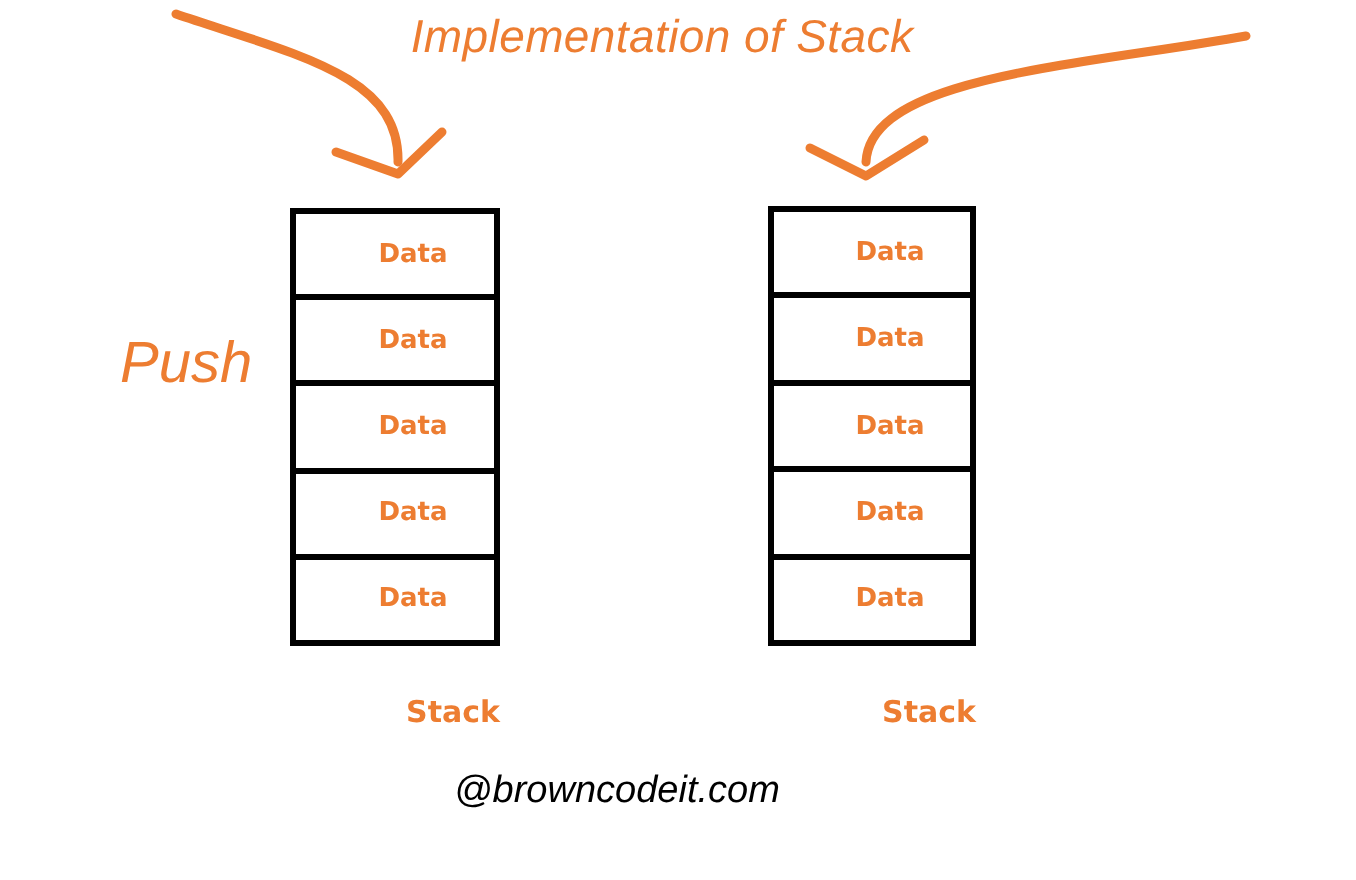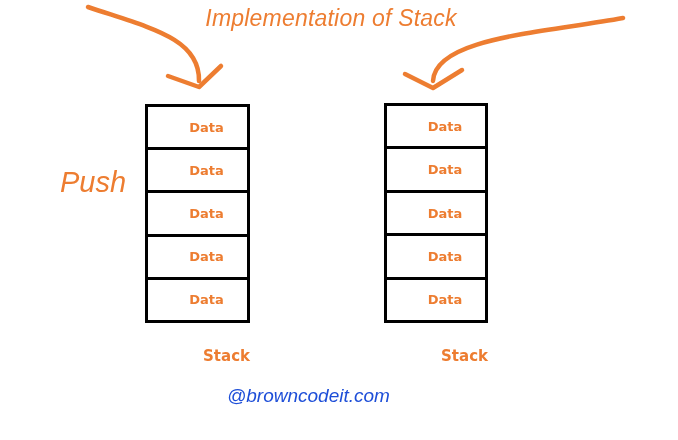--- a/index.html
+++ b/index.html
@@ -78,21 +78,21 @@
     font-size: 15px;
     color: #ED7D31;
   }
   .stack-caption.left-caption  { left: 145px; width: 105px; }
   .stack-caption.right-caption { left: 384px; width: 104px; }
   .watermark {
     position: absolute;
     left: 227px; top: 385px;
     font-style: italic;
     font-size: 19px;
-    color: #1d4ed8;
+    color: #000000;
   }
 </style>
 </head>
 <body>
 
 <div class="canvas">
 
   <svg class="arrows" viewBox="0 0 678 440" xmlns="http://www.w3.org/2000/svg">
     <g>
       <path d="M 88 7 C 150 28, 200 38, 199 81"></path>

